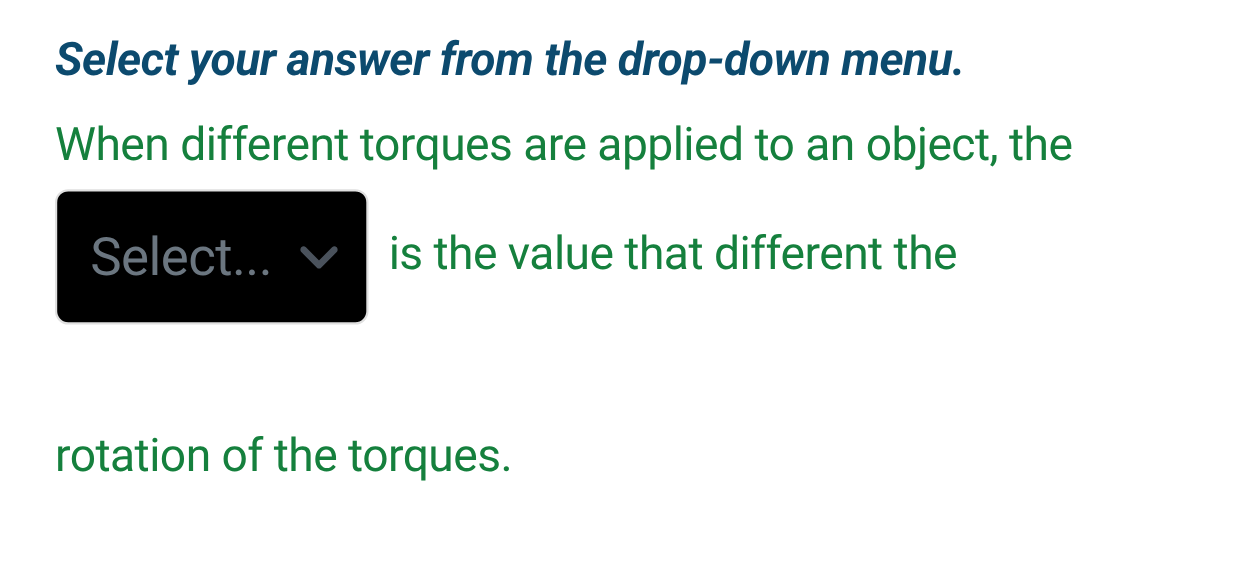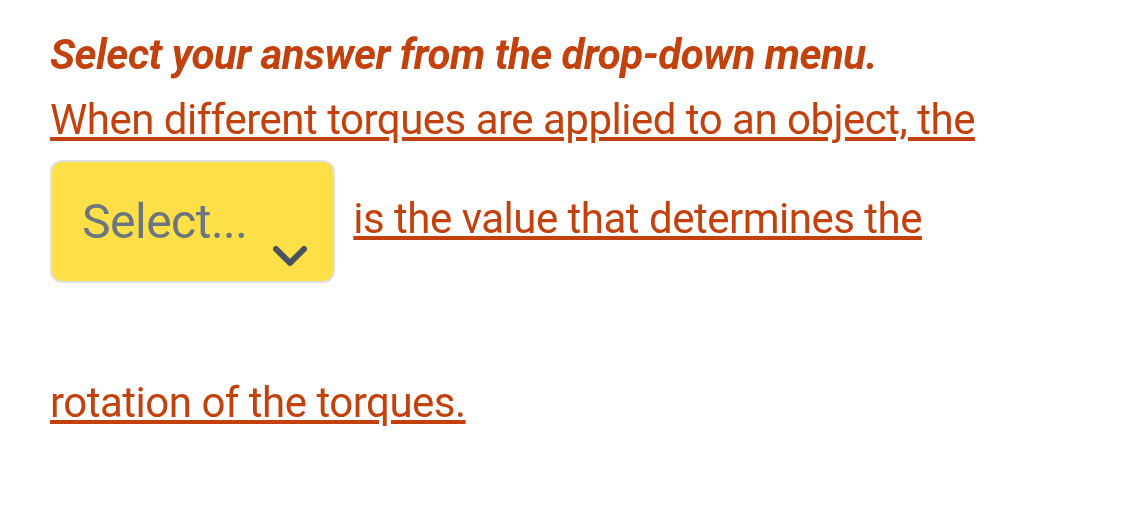--- a/index.html
+++ b/index.html
@@ -11,72 +11,72 @@
       font-family: -apple-system, BlinkMacSystemFont, "Segoe UI", Roboto, "Helvetica Neue", Arial, sans-serif;
       background: #ffffff;
       width: 1124px;
       height: 525px;
       padding: 30px 50px;
     }
     .instruction {
       font-size: 42px;
       font-weight: 700;
       font-style: italic;
-      color: #c2410c;
+      color: #0c4a6e;
       letter-spacing: -0.5px;
+      margin-bottom: 12px;
       line-height: 1.2;
     }
     .question-body {
       font-size: 42px;
       color: #5a6470;
       font-weight: 400;
       line-height: 1.9;
       letter-spacing: -0.5px;
     }
     .dropdown {
       display: inline-flex;
-      align-items: flex-end;
+      align-items: center;
       border: 2px solid #e0e0e0;
       border-radius: 12px;
       padding: 14px 26px 14px 30px;
       margin: 0 8px 0 0;
       vertical-align: middle;
       cursor: pointer;
-      background: #fde047;
+      background: #000000;
       gap: 26px;
     }
     .dropdown-label {
       font-size: 48px;
       color: #6b7680;
       font-weight: 400;
       letter-spacing: -0.5px;
     }
     .chevron {
       display: inline-flex;
       align-items: center;
     }
     .chevron svg {
       width: 34px;
       height: 22px;
     }
     .text-part {
-      color: #c2410c;
-      text-decoration: underline;
+      color: #15803d;
     }
   </style>
 </head>
 <body>
 
 <div class="instruction">Select your answer from the drop-down menu.</div>
 
 <div class="question-body">
   <span class="text-part">When different torques are applied to an object, the</span><br>
   <span class="dropdown">
     <span class="dropdown-label">Select...</span>
     <span class="chevron">
       <svg viewBox="0 0 34 22" fill="none" xmlns="http://www.w3.org/2000/svg">
         <path d="M3 4 L17 18 L31 4" stroke="#4a525c" stroke-width="6" stroke-linecap="round" stroke-linejoin="round" fill="none"></path>
       </svg>
     </span>
   </span>
-  <span class="text-part">is the value that determines the</span><br><br>
+  <span class="text-part">is the value that different the</span><br><br>
   <span class="text-part">rotation of the torques.</span>
 </div>
 
 </body></html>

